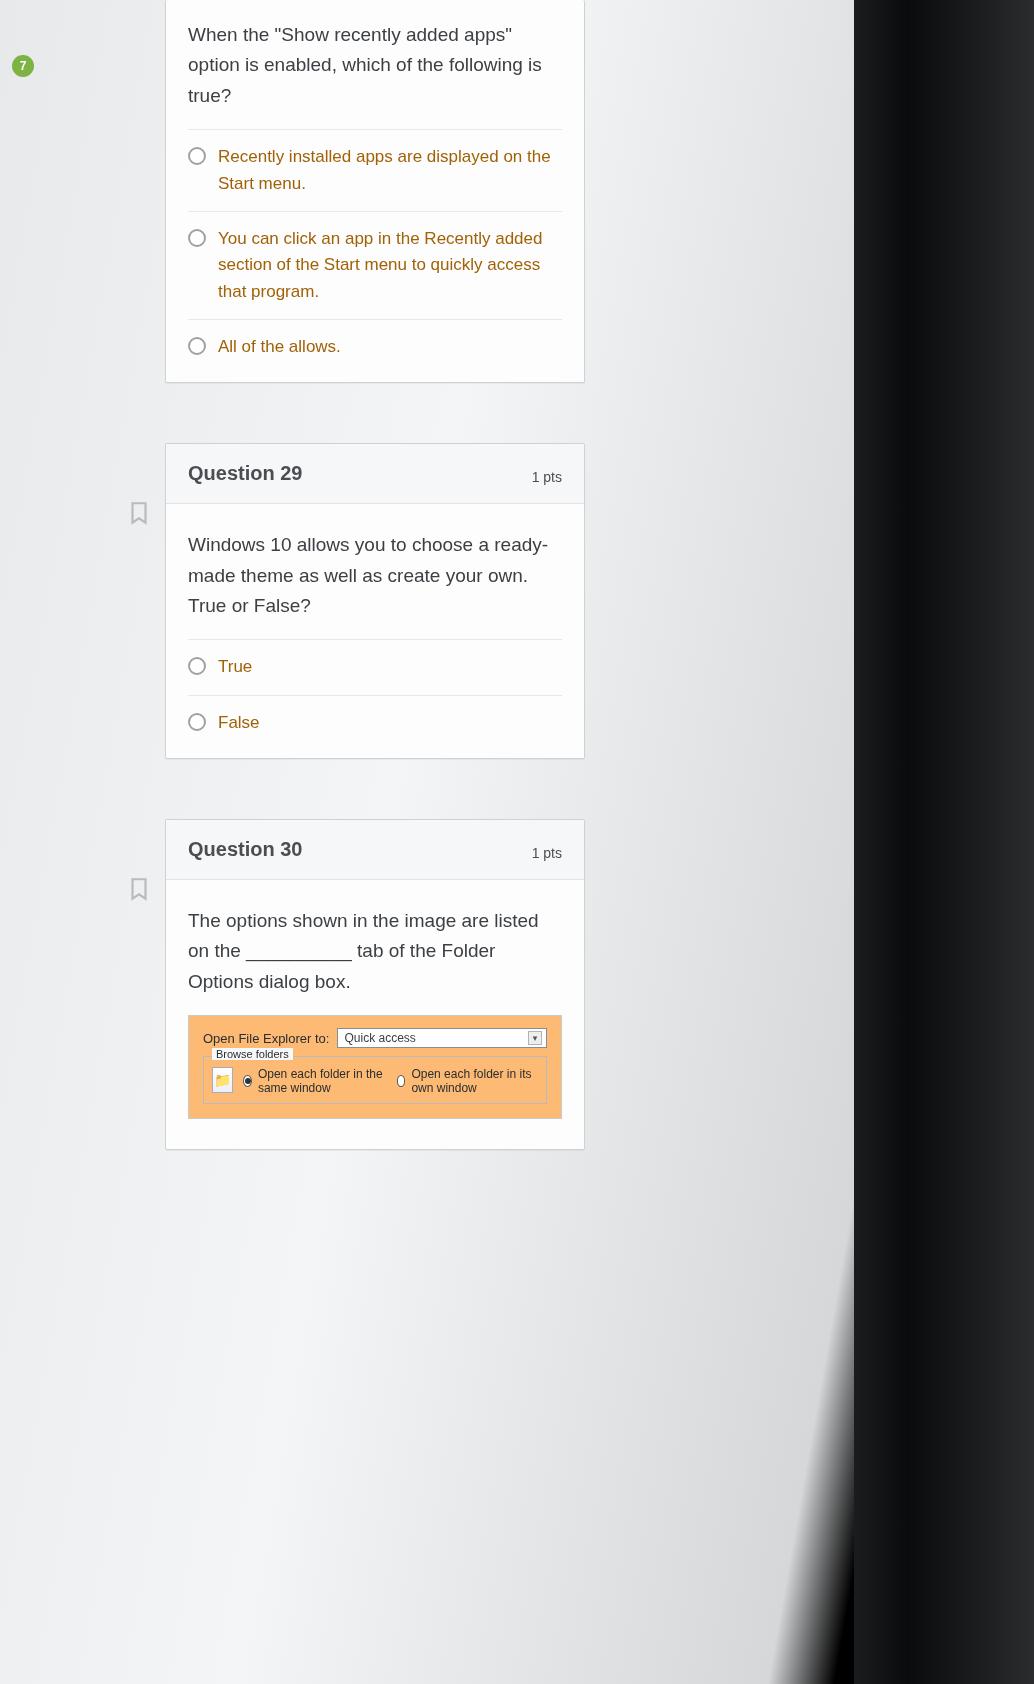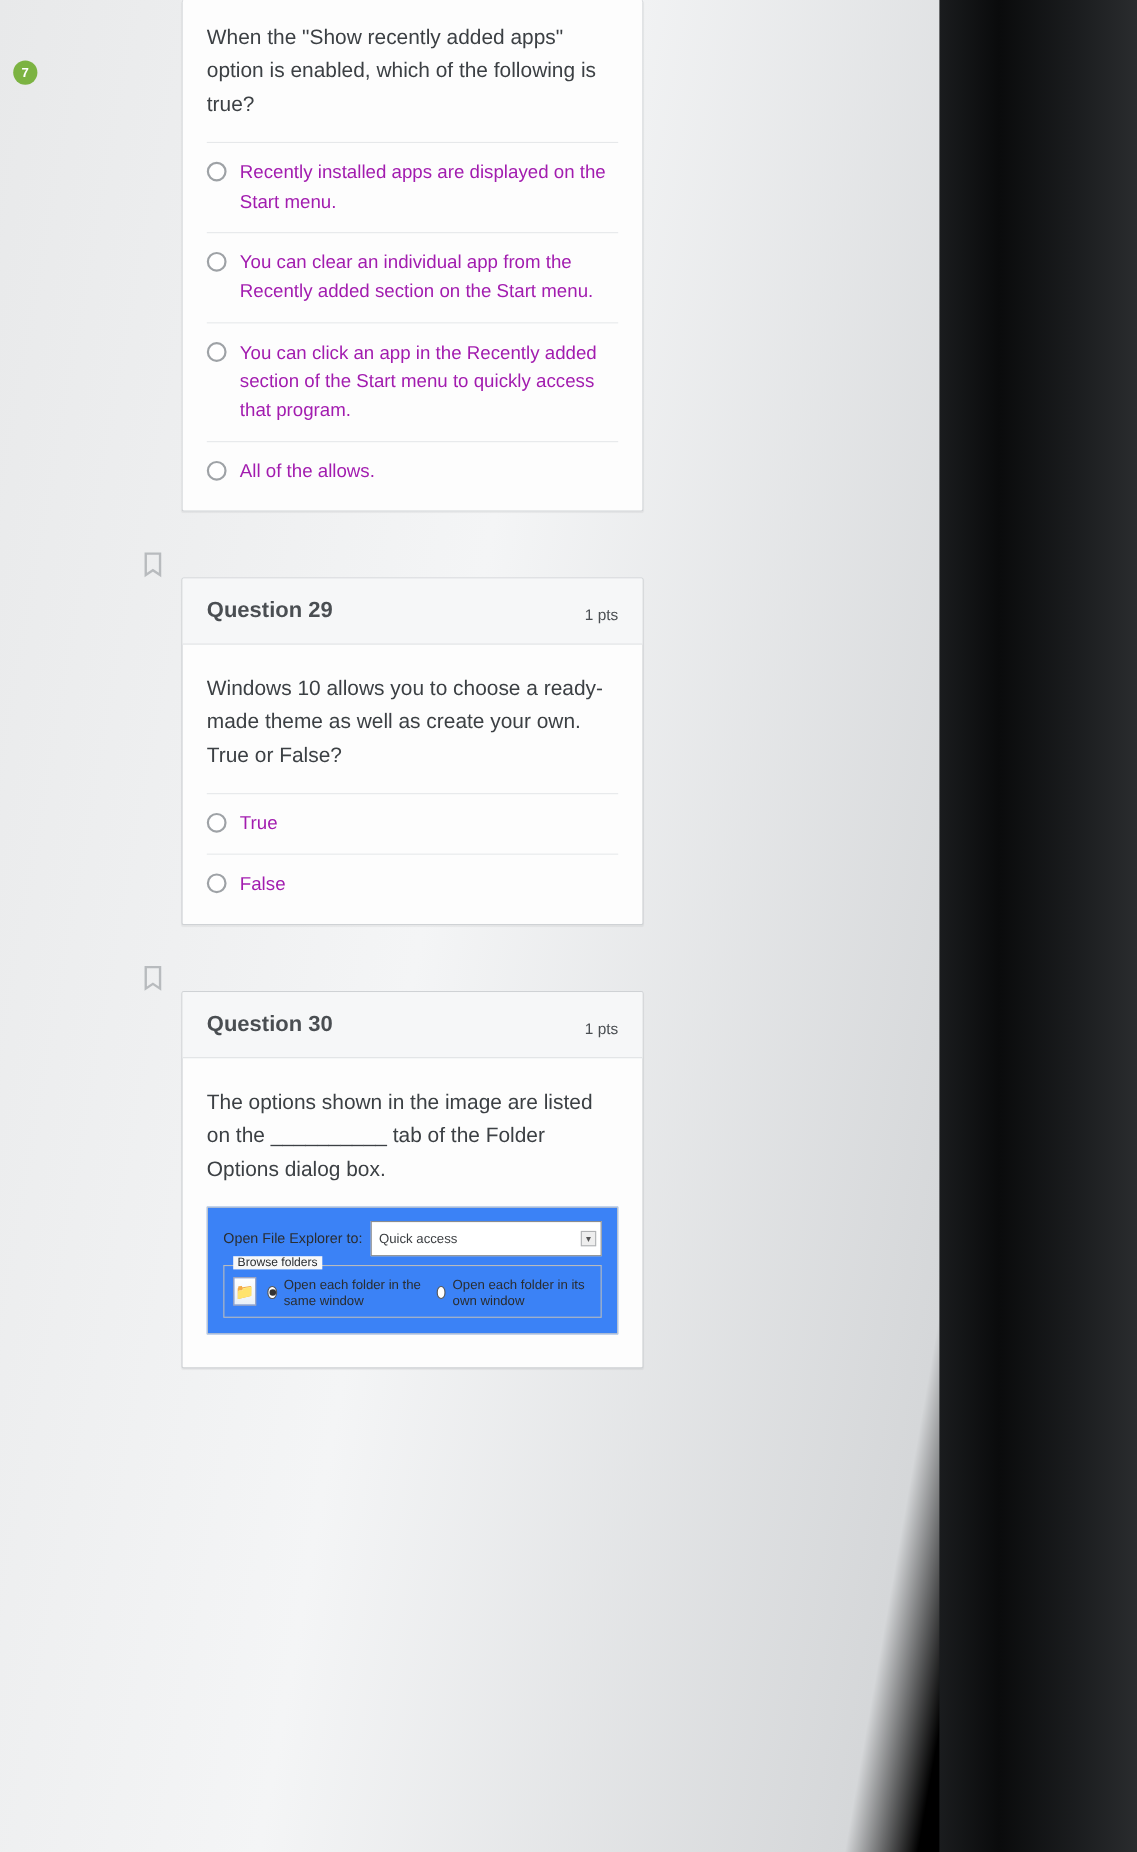--- a/index.html
+++ b/index.html
@@ -97,50 +97,50 @@
     flex-shrink: 0;
     width: 18px; height: 18px;
     border: 2px solid #9ea2a6;
     border-radius: 50%;
     margin-top: 3px;
     background: #fff;
   }
   .ans-text {
     font-size: 17px;
     line-height: 1.55;
-    color: #a21caf;
+    color: #a16207;
   }
 
   
   .qcard.partial-top {
     border-top: none;
     margin-top: 0;
     padding-top: 0;
   }
   .qcard.partial-top .qcard-body { padding-top: 20px; }
 
   
   .fig {
     border: 1px solid #c8cacc;
-    background: #3b82f6;
+    background: #fdba74;
     padding: 12px 14px 14px 14px;
     margin: 8px 0 22px 0;
     font-size: 13px;
     color: #2a2d30;
   }
   .fig-row1 {
     display: flex;
     align-items: center;
     gap: 8px;
     margin-bottom: 8px;
   }
   .fig-row1 .lbl { font-size: 13px; }
   .fig-row1 .dd {
     flex: 1;
-    height: 32px;
+    height: 20px;
     border: 1px solid #8a8d90;
     background: #fff;
     display: flex;
     align-items: center;
     justify-content: space-between;
     padding: 0 4px 0 6px;
     font-size: 12px;
     color: #3a3d40;
   }
   .fig-row1 .dd .chev {
@@ -208,24 +208,20 @@
 
 <div class="content">
 
   <div class="qcard partial-top">
     <div class="qcard-body">
       <div class="qprompt">When the "Show recently added apps" option is enabled, which of the following is true?</div>
       <div class="ans-list">
         <label class="ans-item">
           <span class="radio"></span>
           <span class="ans-text">Recently installed apps are displayed on the Start menu.</span>
-        </label>
-        <label class="ans-item">
-          <span class="radio"></span>
-          <span class="ans-text">You can clear an individual app from the Recently added section on the Start menu.</span>
         </label>
         <label class="ans-item">
           <span class="radio"></span>
           <span class="ans-text">You can click an app in the Recently added section of the Start menu to quickly access that program.</span>
         </label>
         <label class="ans-item">
           <span class="radio"></span>
           <span class="ans-text">All of the allows.</span>
         </label>
       </div>

